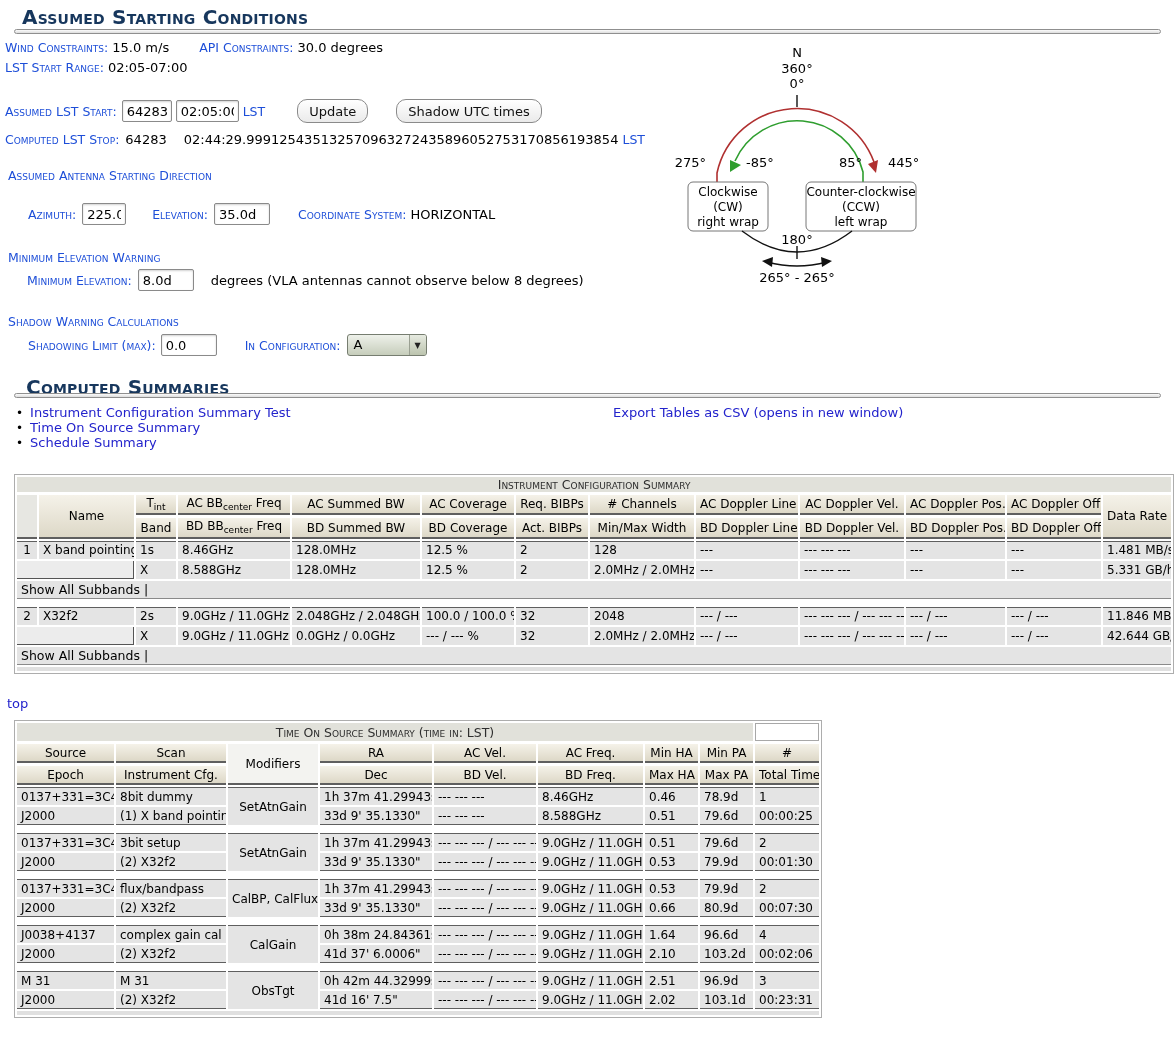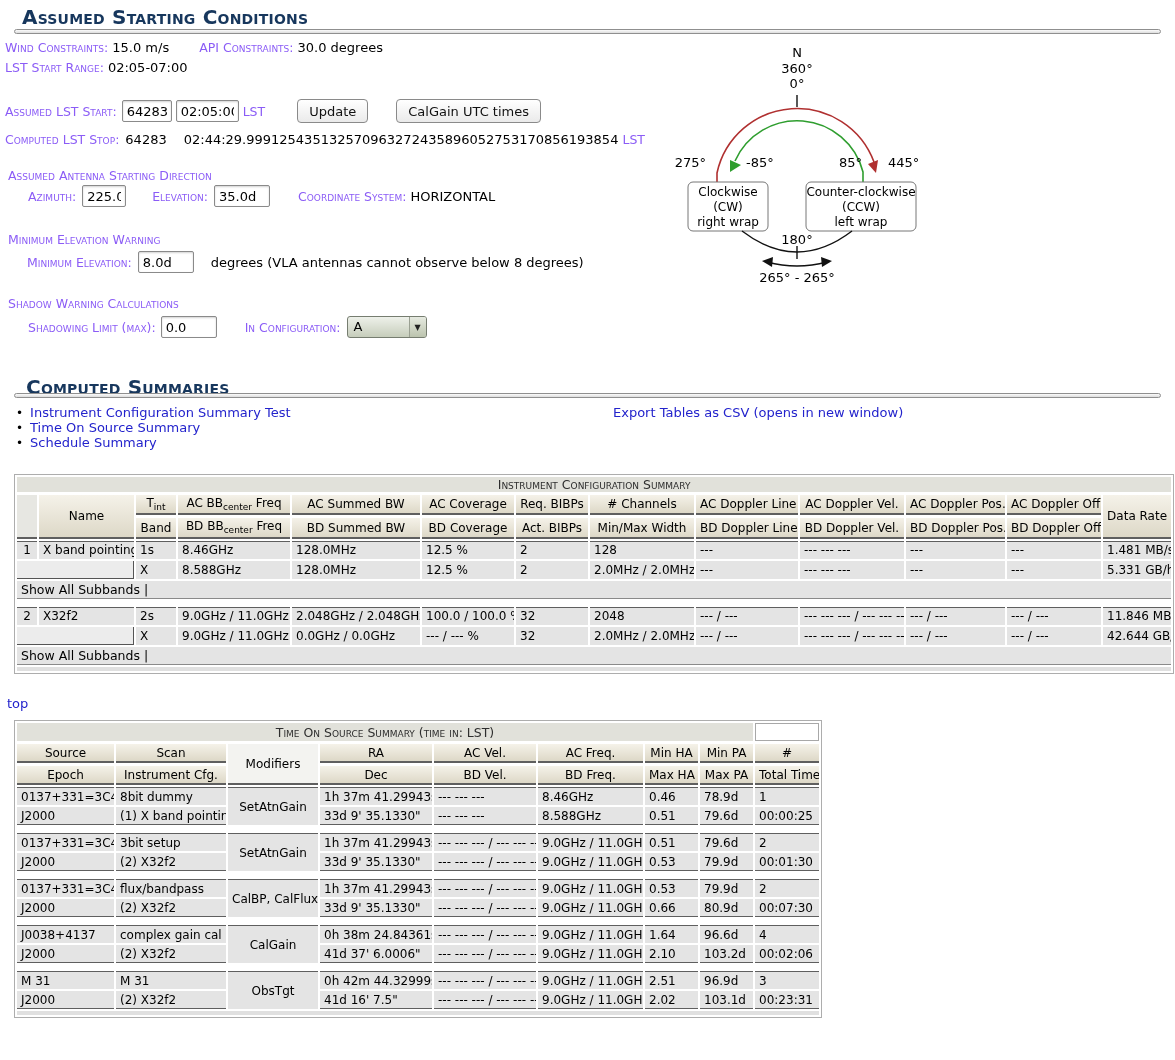--- a/index.html
+++ b/index.html
@@ -1,26 +1,26 @@
 <!DOCTYPE html>
 <html><head>
 <meta charset="utf-8">
 <style>
 *{box-sizing:border-box;margin:0;padding:0}
 html,body{background:#fff}
 body{font-family:"DejaVu Sans","Liberation Sans",sans-serif;color:#000}
 .page{position:relative;width:1175px;height:1060px;background:#fff;overflow:hidden;font-size:13px}
 .sec-h{position:absolute;font-size:20px;font-weight:bold;color:#17375d;font-variant:small-caps;letter-spacing:.2px;white-space:nowrap}
 .bar{position:absolute;left:14px;width:1147px;height:5px;border:1px solid #8f8f8f;border-radius:6px;background:linear-gradient(#fbfbfb,#ddd)}
-.lbl{font-variant:small-caps;color:#8b5cf6;font-size:12.5px;white-space:nowrap}
+.lbl{font-variant:small-caps;color:#1d4ed8;font-size:12.5px;white-space:nowrap}
 .val{color:#000;font-size:13px;white-space:nowrap}
 .row{display:flex;align-items:center;white-space:nowrap}
 .cond{position:absolute;left:5px;top:40px;width:650px}
 input.tx{height:22px;border:1px solid #8a8a8a;background:#fff;font:13px "DejaVu Sans",sans-serif;padding:0 4px;border-radius:2px;box-shadow:inset 0 1px 2px rgba(0,0,0,.18)}
-button.btn{height:24px;border:1px solid #8a8a8a;border-radius:4px;background:linear-gradient(#fff,#eaeaea);font:13px "DejaVu Sans",sans-serif;padding:0 11px;color:#111}
+button.btn{height:24px;border:1px solid #8a8a8a;border-radius:10px;background:linear-gradient(#fff,#eaeaea);font:13px "DejaVu Sans",sans-serif;padding:0 11px;color:#111}
 .select{display:inline-flex;align-items:stretch;height:22px;width:80px;border:1px solid #767d70;border-radius:3px;background:linear-gradient(#eef1ea,#c6cdbb);overflow:hidden}
 .select .sv{flex:1;padding:2px 0 0 6px;font-size:13px}
 .select .arrowbox{width:17px;border-left:1px solid #9aa092;display:flex;align-items:center;justify-content:center;font-size:8px;color:#222;background:linear-gradient(#e6eae0,#bcc4ae)}
 a.lnk{color:#2323cc;text-decoration:none;font-size:13px;white-space:nowrap}
 .links{position:absolute;left:16px;top:405px}
 .link-item{display:flex;align-items:center;height:15px;margin-bottom:0}
 .bullet{font-size:12px;margin-right:7px;color:#000}
 .export{position:absolute;left:613px;top:405px}
 .toplink{position:absolute;left:7px;top:696px}
 table.tbl{position:absolute;border-collapse:separate;border-spacing:2px;background:#fff;table-layout:fixed;border:1px solid #adadad}
@@ -60,32 +60,32 @@
     <div class="row" style="height:15px;margin-top:5px">
       <span class="lbl">LST Start Range:</span>
       <span class="val ml4">02:05-07:00</span>
     </div>
     <div class="row" style="height:24px;margin-top:24px">
       <span class="lbl">Assumed LST Start:</span>
       <input class="tx ml5" style="width: 50px;" value="64283">
       <input class="tx ml4" style="width: 63px;" value="02:05:00">
       <span class="lbl ml4">LST</span>
       <button class="btn ml32">Update</button>
-      <button class="btn ml28">CalGain UTC times</button>
+      <button class="btn ml28">Shadow UTC times</button>
     </div>
     <div class="row" style="height:15px;margin-top:9px">
       <span class="lbl">Computed LST Stop:</span>
       <span class="val ml6">64283</span>
       <span class="val ml8">02:44:29.999125435132570963272435896052753170856193854</span>
       <span class="lbl ml4">LST</span>
     </div>
     <div class="row" style="height:14px;margin-top:21px">
       <span class="lbl" style="margin-left:3px">Assumed Antenna Starting Direction</span>
     </div>
-    <div class="row" style="height:22px;margin-top:3px;padding-left:23px">
+    <div class="row" style="height:22px;margin-top:21px;padding-left:23px">
       <span class="lbl">Azimuth:</span>
       <input class="tx ml6" style="width: 44px;" value="225.0d">
       <span class="lbl ml26">Elevation:</span>
       <input class="tx ml6" style="width: 56px;" value="35.0d">
       <span class="lbl ml28">Coordinate System:</span>
       <span class="val ml4">HORIZONTAL</span>
     </div>
     <div class="row" style="height:14px;margin-top:25px">
       <span class="lbl" style="margin-left:3px">Minimum Elevation Warning</span>
     </div>

